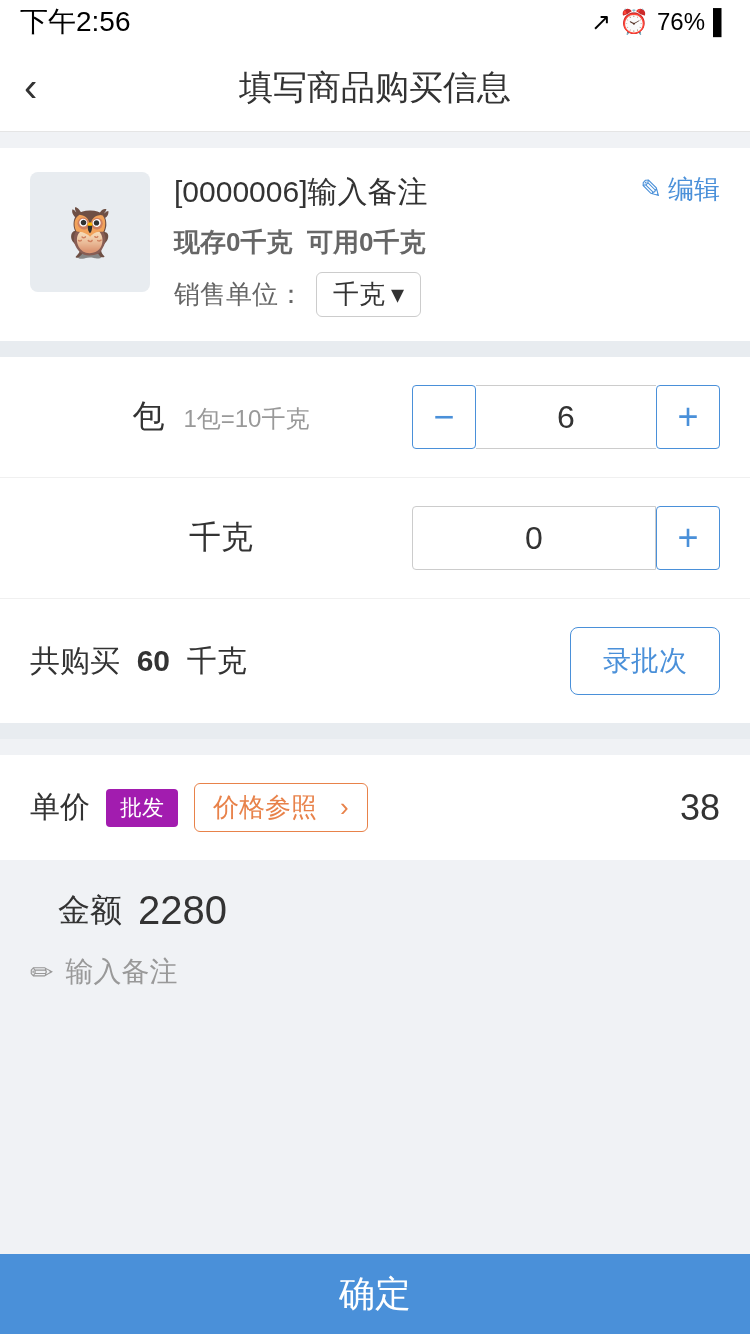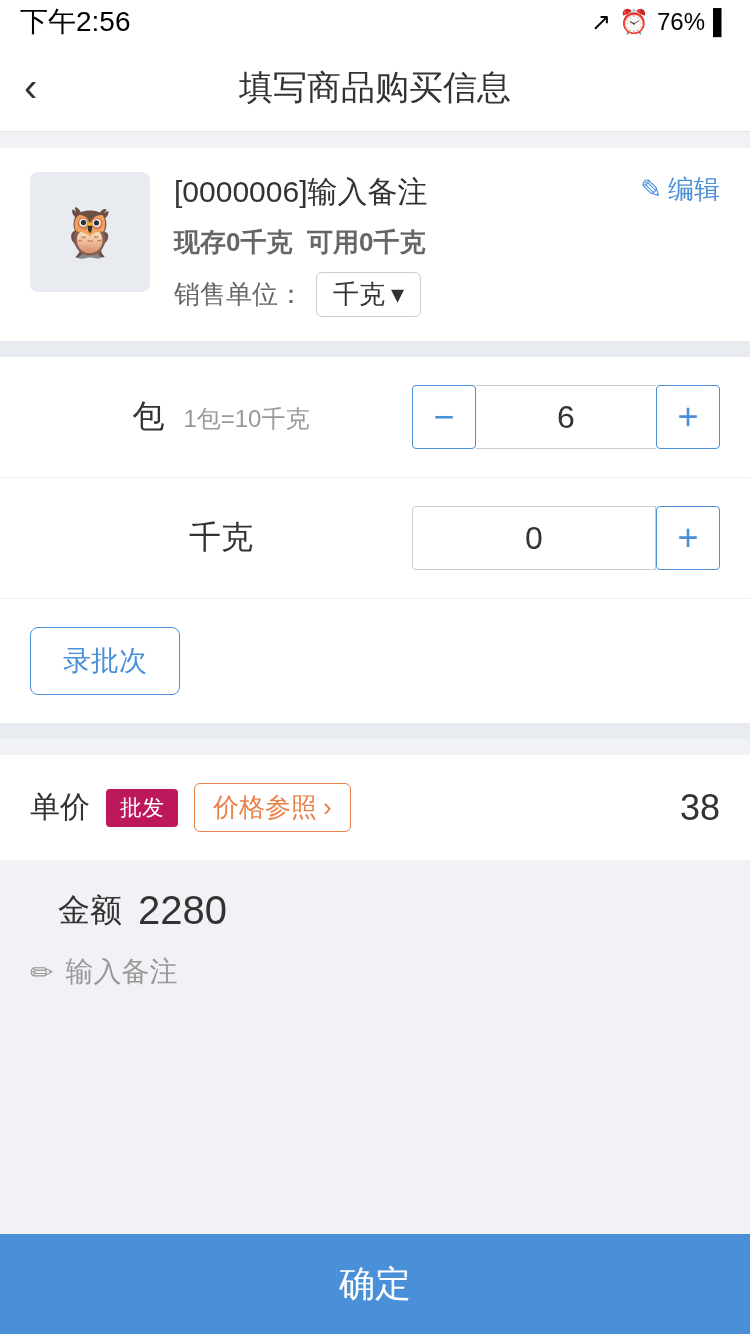--- a/index.html
+++ b/index.html
@@ -215,37 +215,37 @@
       padding: 28px 30px;
       display: flex;
       align-items: center;
       gap: 16px;
     }
     .price-label {
       font-size: 30px;
       color: #333;
     }
     .price-tag {
-      background: #be185d;
+      background: #a21caf;
       color: #fff;
       font-size: 22px;
       padding: 4px 14px;
       border-radius: 4px;
       font-family: Liberation Mono, monospace;
     }
     .price-ref-btn {
       border: 1px solid #e8824a;
       border-radius: 6px;
       padding: 6px 18px;
       font-size: 26px;
       color: #e8824a;
       background: #fff;
       display: flex;
       align-items: center;
-      gap: 6px;
+      gap: 23px;
       cursor: pointer;
     }
     .price-value {
       margin-left: auto;
       font-size: 36px;
       color: #333;
       font-weight: 500;
     }
 
     
@@ -289,21 +289,21 @@
       background: #f0f2f5;
       min-height: 300px;
     }
 
     
     .confirm-btn {
       position: fixed;
       bottom: 0;
       left: 0;
       width: 750px;
-      height: 100px;
+      height: 80px;
       background: #4a90d9;
       color: #fff;
       font-size: 36px;
       display: flex;
       align-items: center;
       justify-content: center;
       cursor: pointer;
       border: none;
     }
   </style>
@@ -369,20 +369,25 @@
   <div class="input-row">
     <span class="input-label">千克</span>
     <div class="quantity-control">
       <input class="qty-input-no-minus" type="text" value="0" style="">
       <button class="qty-btn">+</button>
     </div>
   </div>
 </div>
 
 <div class="total-row">
+  <span class="total-text">
+    <span>共购买</span>
+    &nbsp;<strong>60</strong>&nbsp;
+    <span>千克</span>
+  </span>
   <button class="batch-btn">录批次</button>
 </div>
 
 <div class="divider"></div>
 
 <div class="price-section">
   <span class="price-label">单价</span>
   <span class="price-tag">批发</span>
   <button class="price-ref-btn">
     <span>价格参照</span>

